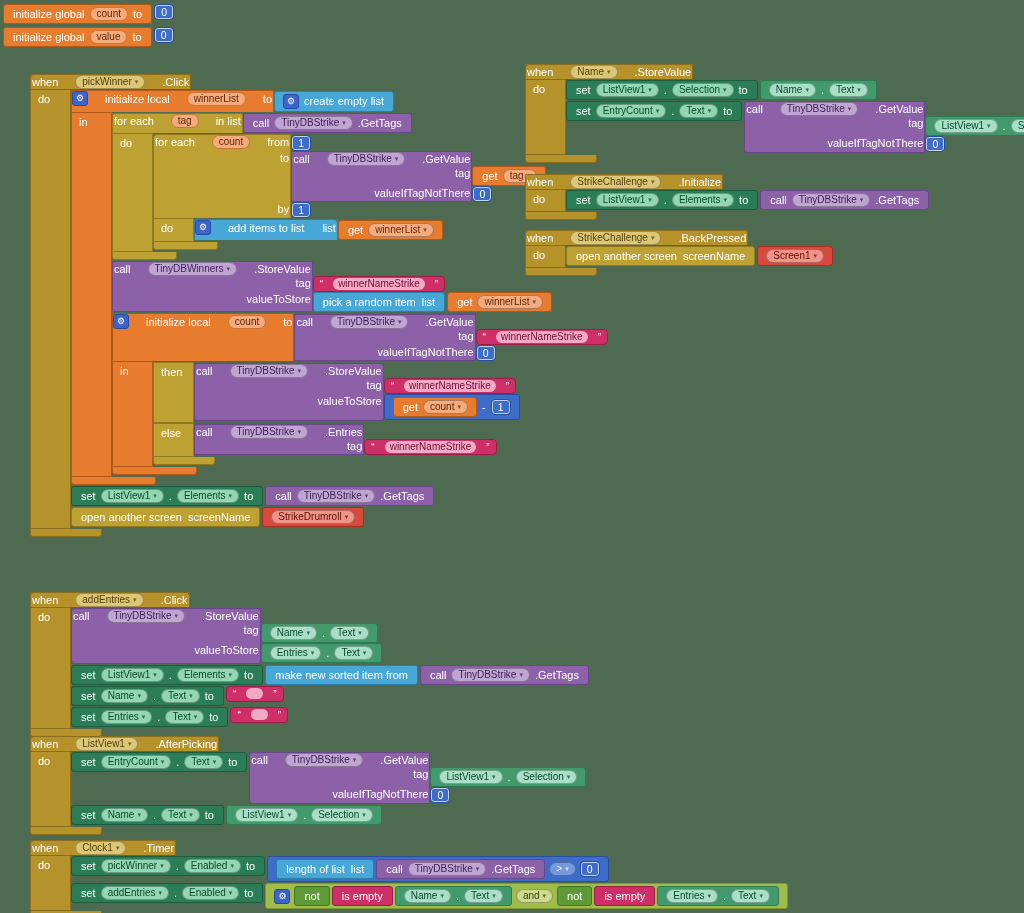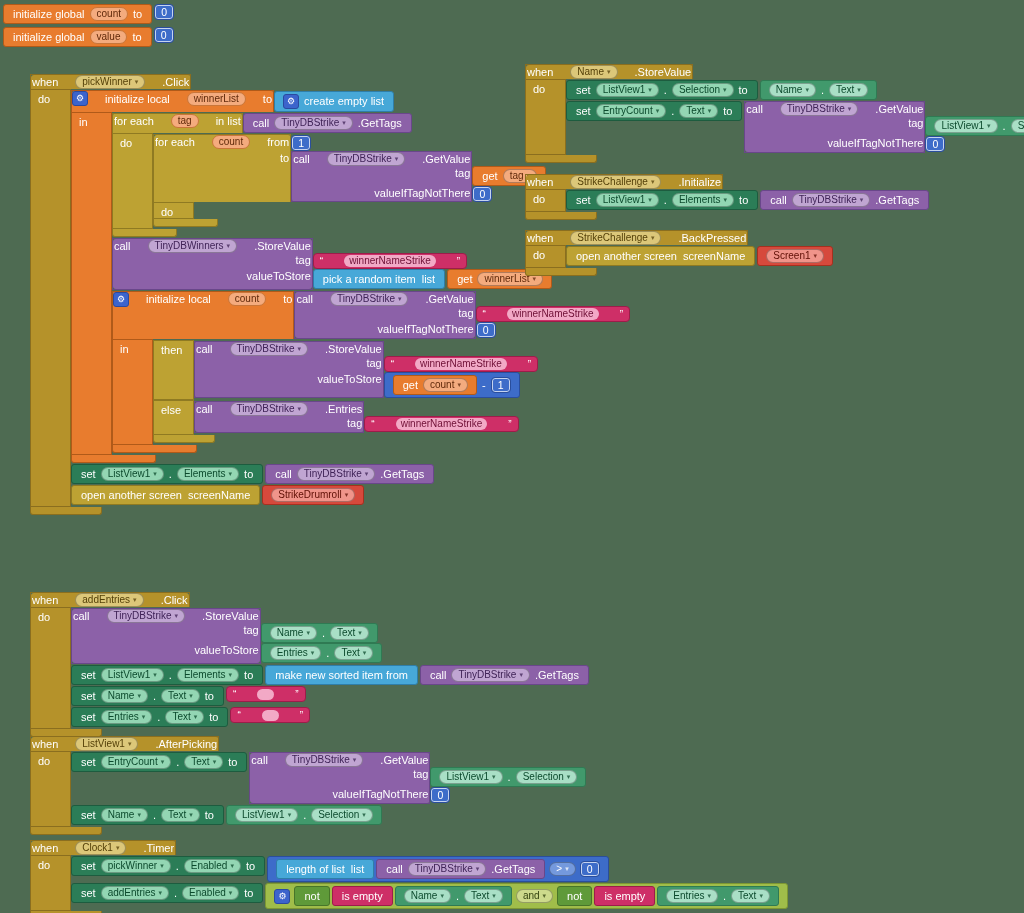--- a/index.html
+++ b/index.html
@@ -26,21 +26,21 @@
   .pill{display:inline-flex;align-items:center;background:var(--pill);color:var(--ptxt);
         border:1px solid rgba(0,0,0,.28);border-radius:9px;padding:0 6px;font-size:10px;
         line-height:12px;white-space:nowrap}
   .pill.dd::after{content:"▾";font-size:7px;margin-left:3px;opacity:.75}
   .pill.field{background:#f4ab7e;color:#60290a;border-color:#c9763a}
   .gear{width:14px;height:13px;background:#3c64cc;border:1px solid #2a4aa0;border-radius:3px;
         display:inline-flex;align-items:center;justify-content:center;flex:none}
   .gear::before{content:"⚙";font-size:9px;color:#fff;line-height:1}
   .num{display:inline-block;border-radius:4px;padding:0 6px;min-width:6px;text-align:center;
        font-size:10.5px;line-height:14px;box-shadow:inset 0 0 0 1px rgba(255,255,255,.7)}
-  .strb{display:inline-flex;align-items:flex-end;gap:21px;border-radius:4px;padding:1px 6px}
+  .strb{display:inline-flex;align-items:center;gap:10px;border-radius:4px;padding:1px 6px}
   .q::before{content:"\201C";font-size:10px;line-height:10px}
   .q.q2::before{content:"\201D"}
   .spill{background:var(--pill);color:var(--ptxt);border-radius:8px;padding:0 5px;
          font-size:10px;line-height:12px;min-width:7px;min-height:11px;display:inline-block}
 
   .vb,.st{display:flex;align-items:flex-start;gap:2px}
   .stb{display:flex;align-items:center;gap:4px;padding:2px 8px;min-height:12px;border-radius:3px}
 
   .xt{border-collapse:collapse}
   .xt td{padding:0;vertical-align:top}
@@ -208,28 +208,53 @@
                                               <span class="lbl">valueIfTagNotThere</span>
                                             </div>
                                           </td>
                                           <td class="vcell"><span class="blk k-math num">0</span></td>
                                         </tr>
                                       </tbody>
                                     </table>
                                   </div>
                                 </td>
                               </tr>
+                              <tr>
+                                <td class="bcell r">
+                                  <div class="cellrow">
+                                    <span class="lbl">by</span>
+                                  </div>
+                                </td>
+                                <td class="vcell"><span class="blk k-math num">1</span></td>
+                              </tr>
                             </tbody>
                           </table>
                           <div class="wrap">
                             <div class="spine blk">do</div>
                             <div class="wbody">
                               <div class="ext k-list">
                                 <table class="xt">
                                   <tbody>
+                                    <tr>
+                                      <td class="bcell t">
+                                        <div class="cellrow">
+                                          <span class="gear"></span>
+                                          <span class="lbl">add items to list</span>
+                                          <span class="lbl">list</span>
+                                        </div>
+                                      </td>
+                                      <td class="vcell">
+                                        <div class="vb k-var">
+                                          <div class="blk stb">
+                                            <span class="lbl">get</span>
+                                            <span class="pill dd">winnerList</span>
+                                          </div>
+                                        </div>
+                                      </td>
+                                    </tr>
                                   </tbody>
                                 </table>
                               </div>
                             </div>
                           </div>
                           <div class="foot blk" style="width: 63px;"></div>
                         </div>
                       </div>
                     </div>
                     <div class="foot blk" style="width: 63px;"></div>

